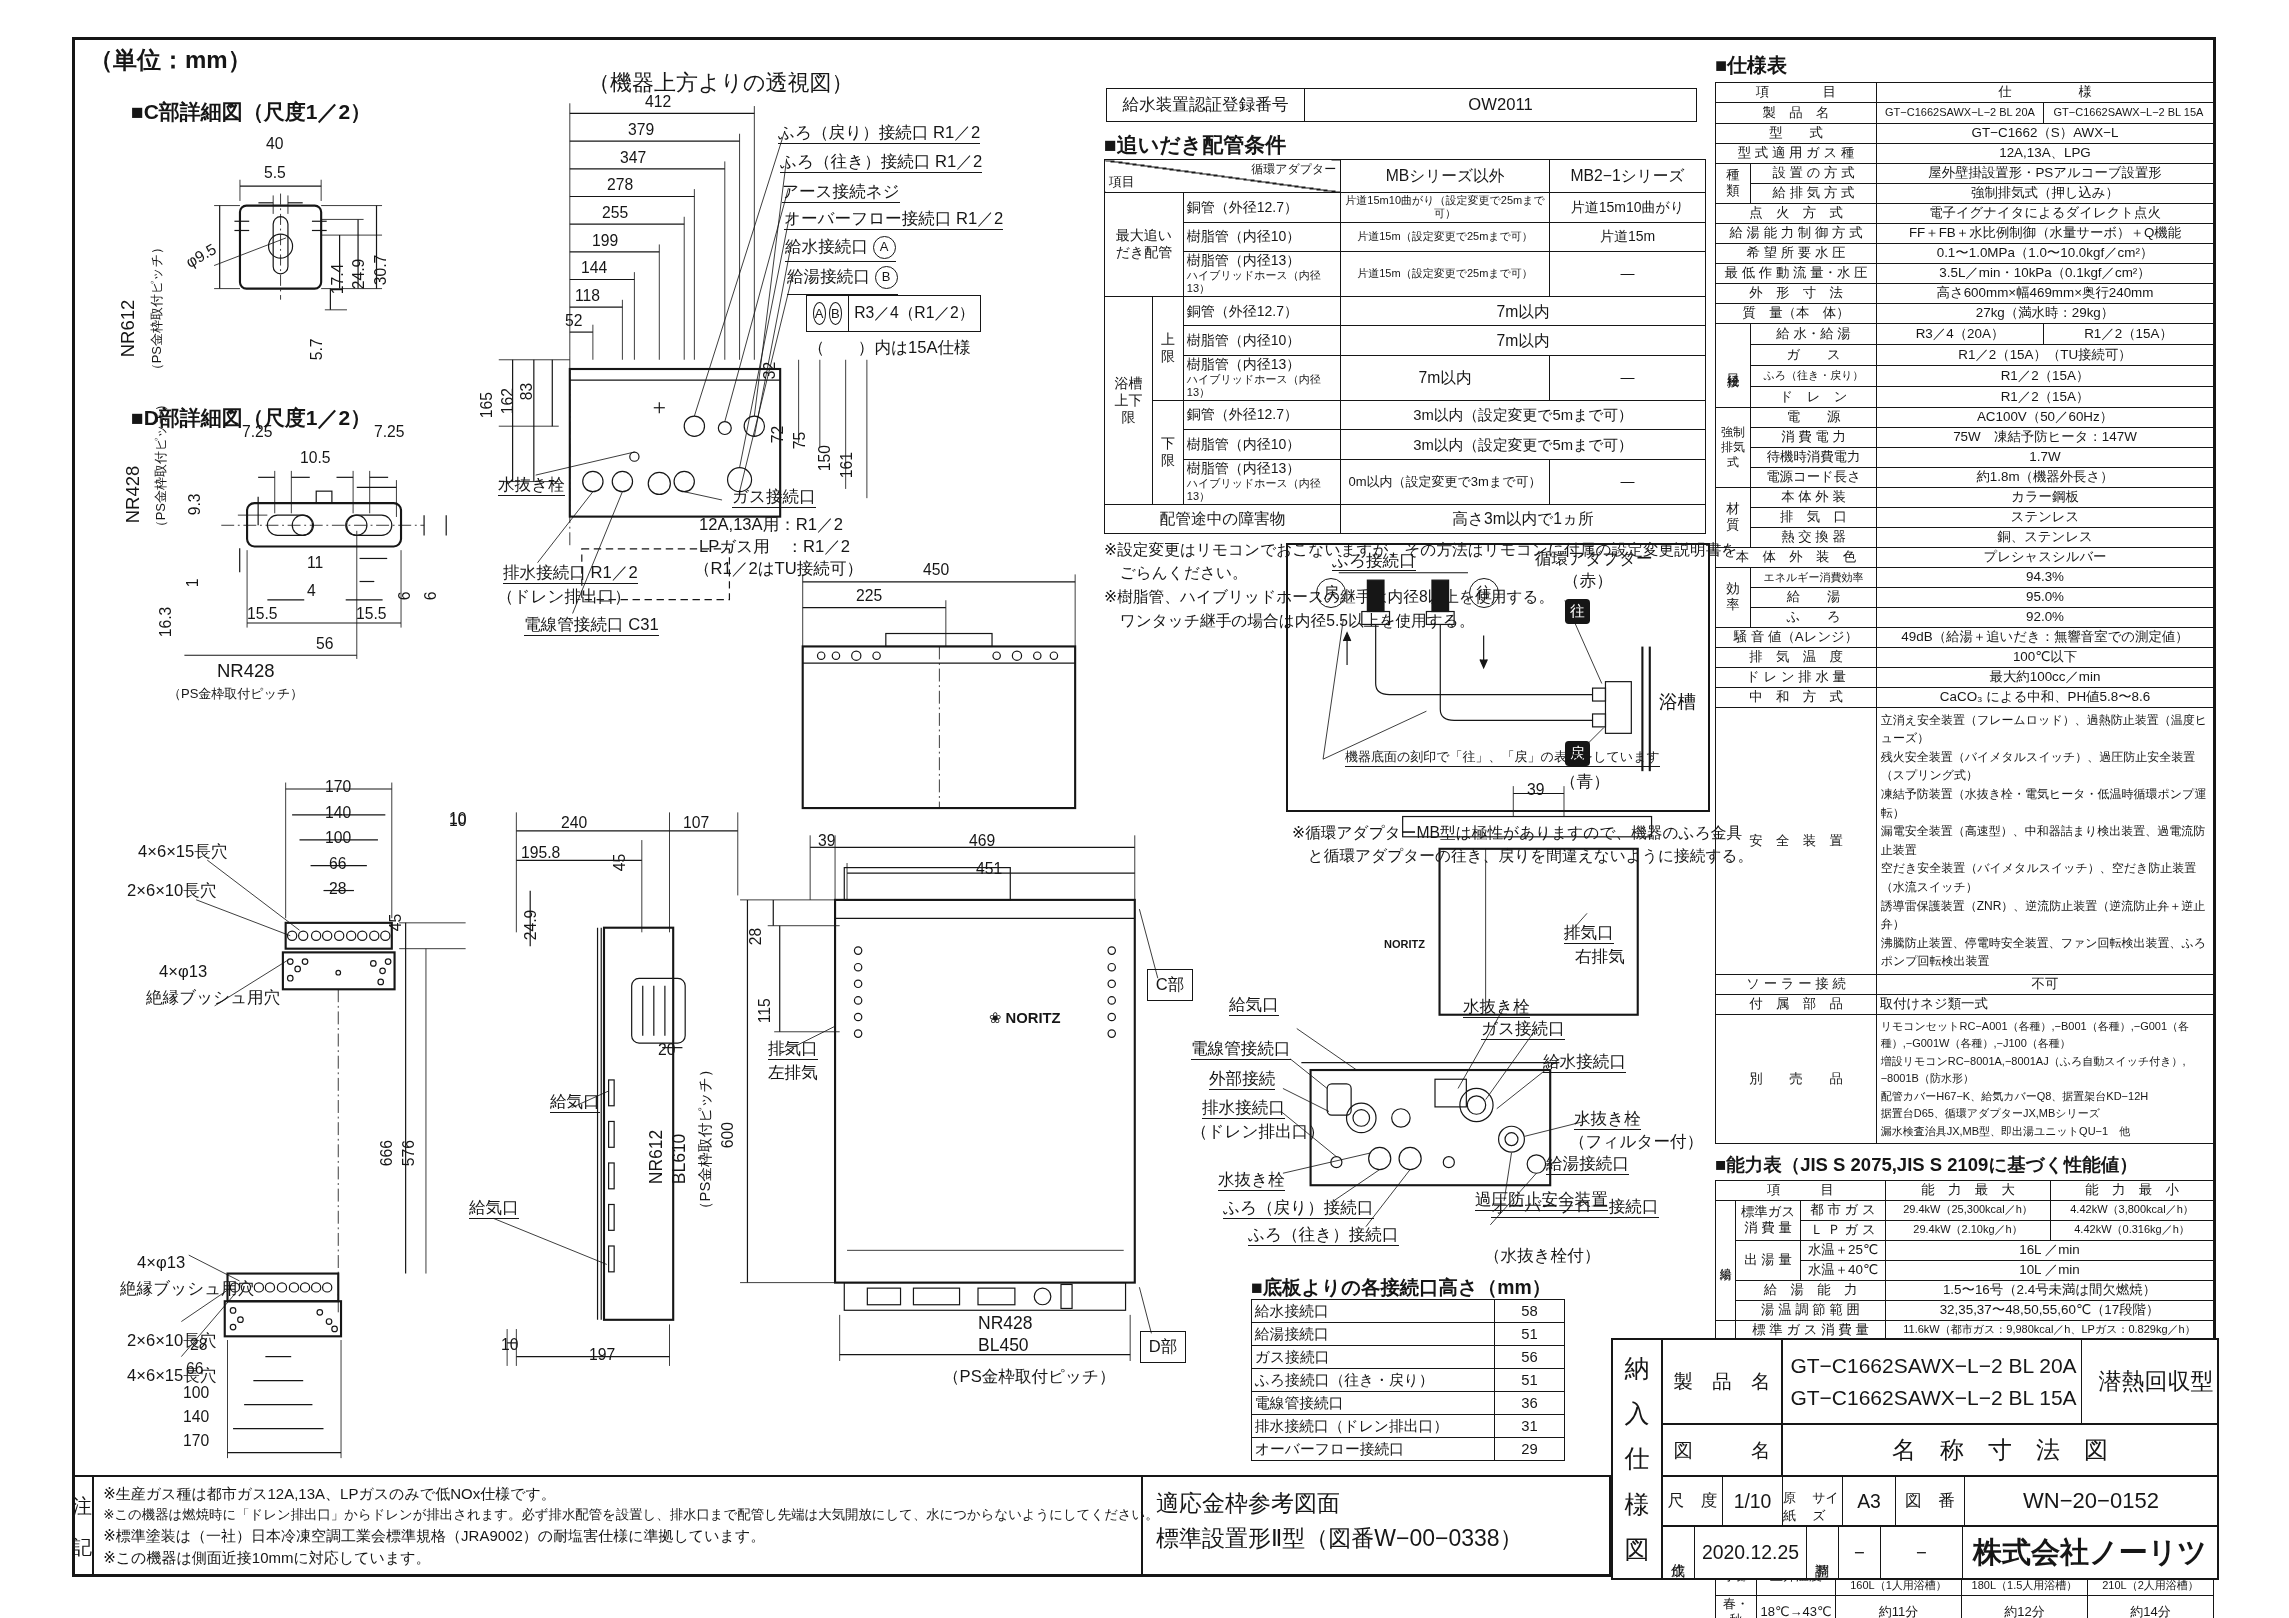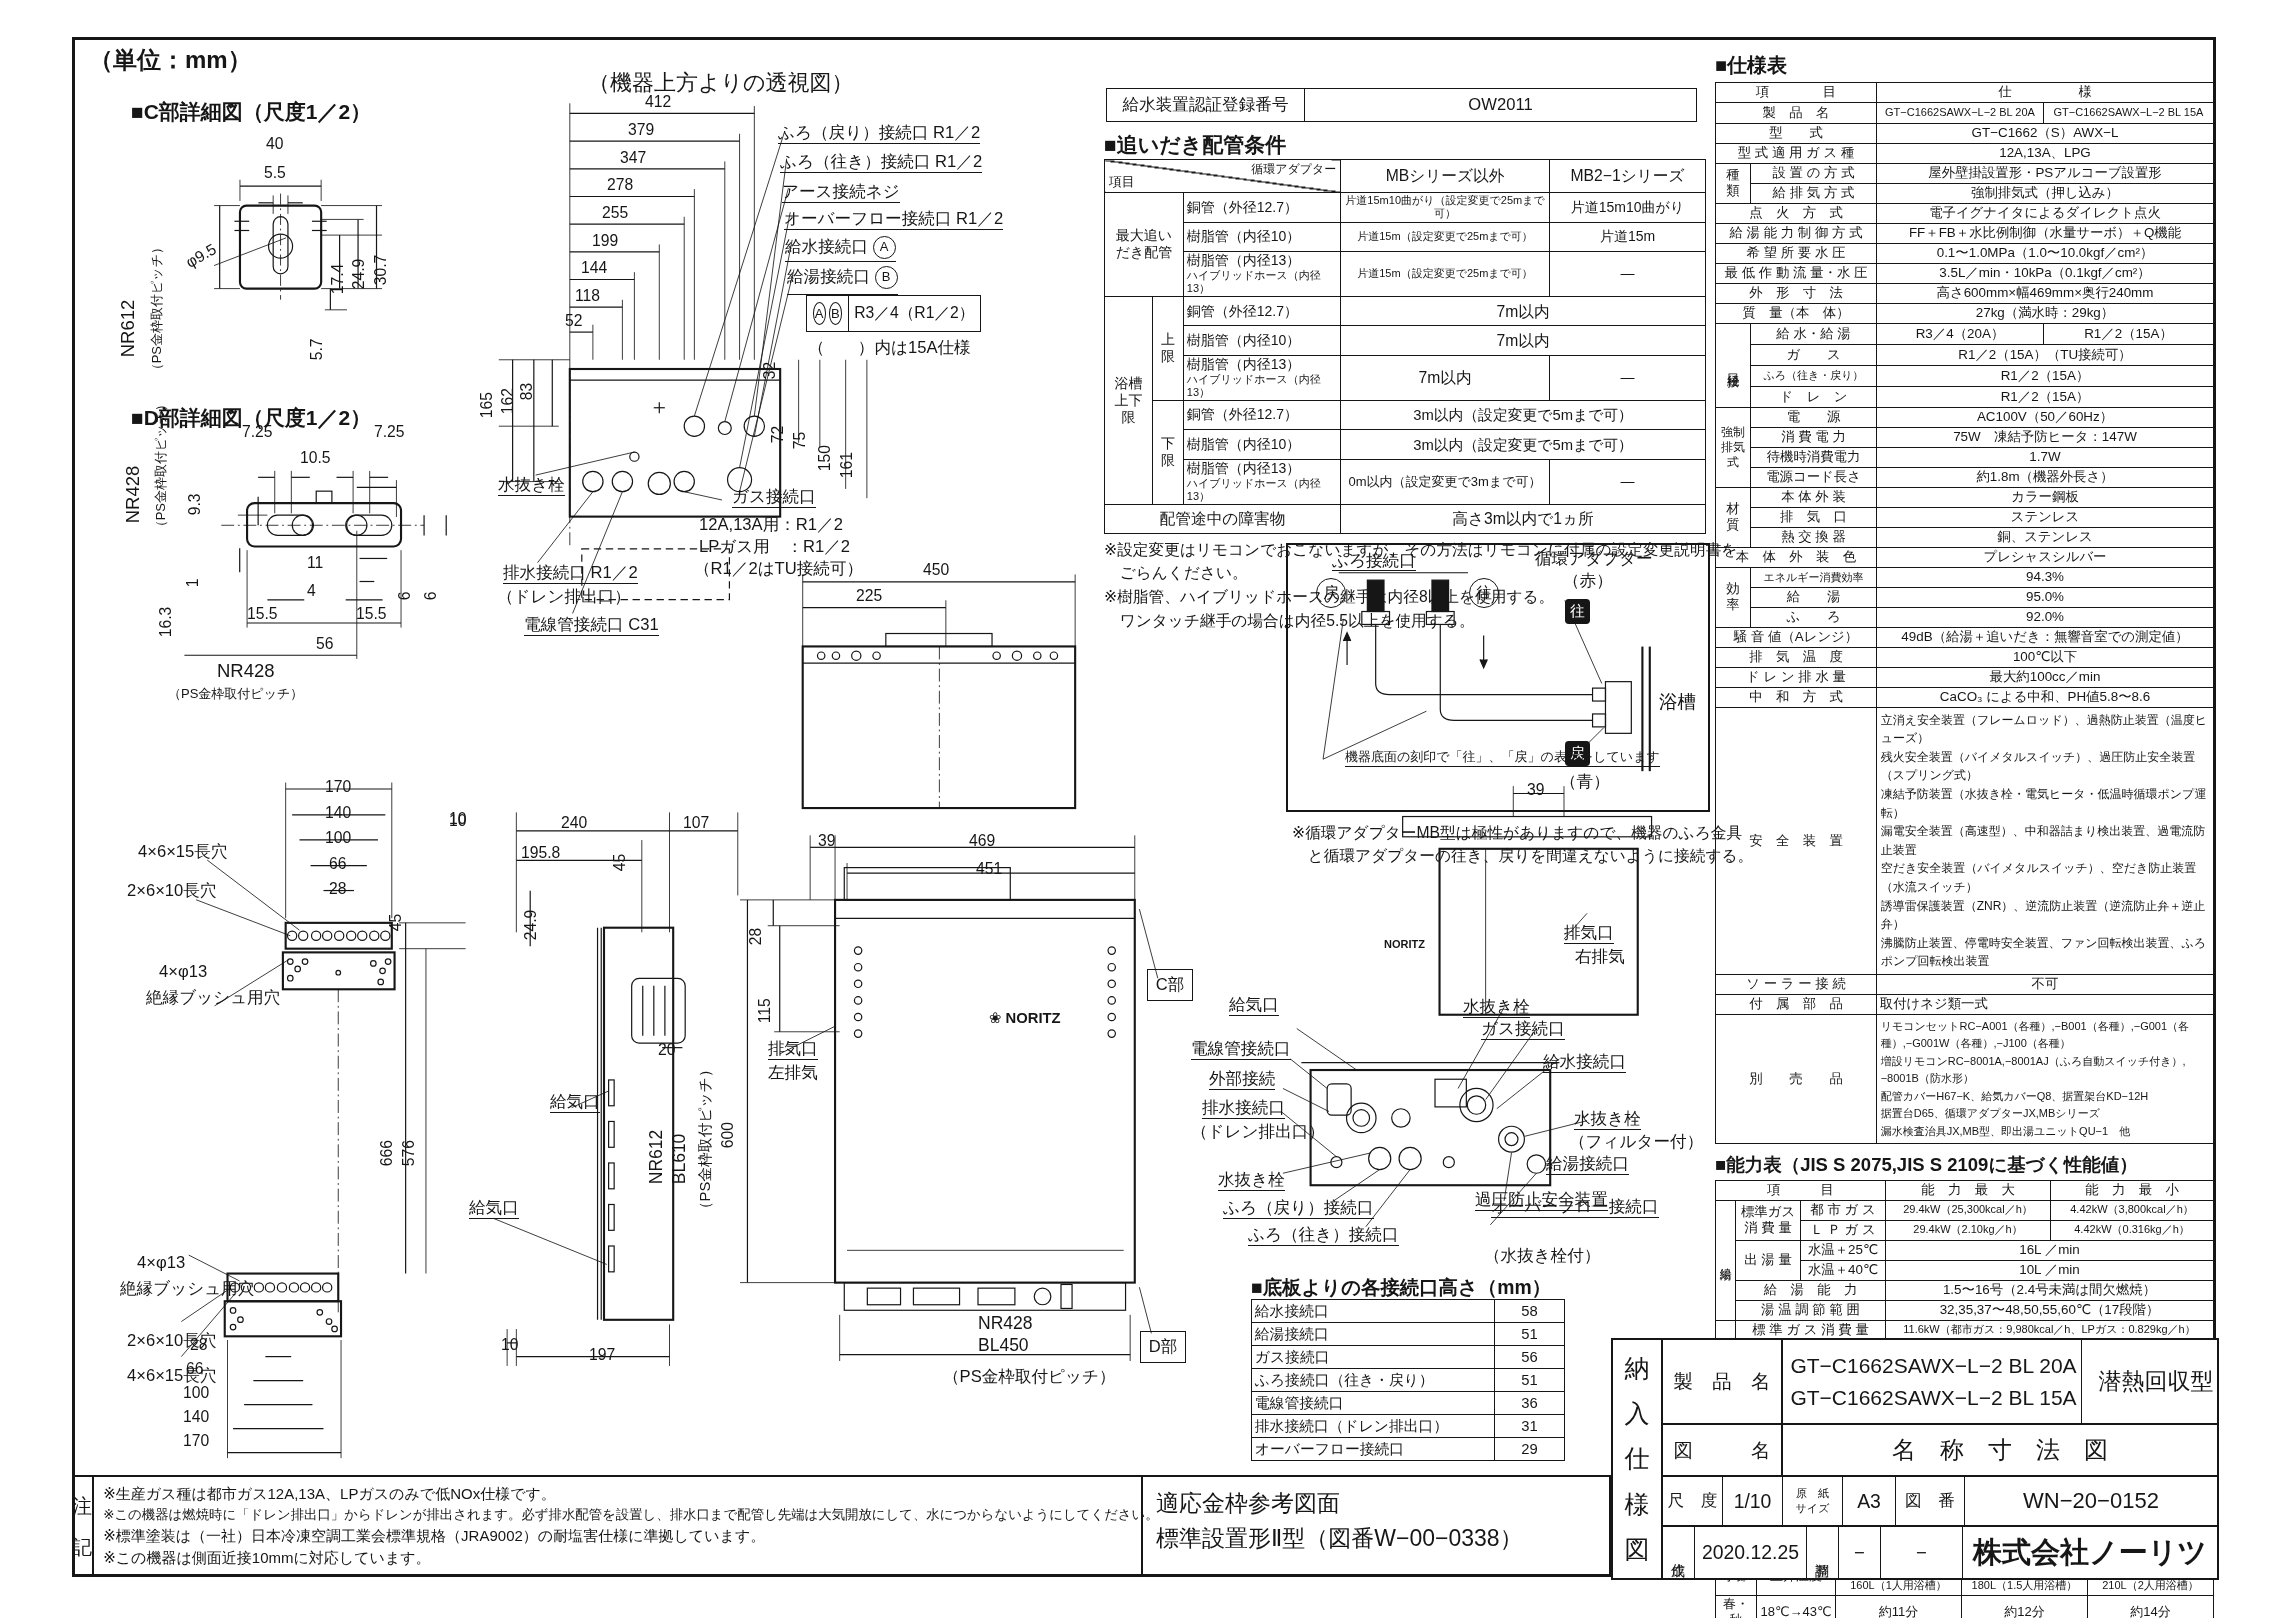--- a/index.html
+++ b/index.html
@@ -1026,21 +1026,21 @@
         </div>
         <div style="width:122px;display:flex;align-items:center;justify-content:center;font-size:23px;margin-left:13px;">潜熱回収型</div>
       </div>
       <div style="flex:0 0 50px;display:flex;border-bottom:2.3px solid #161616;">
         <div style="width:118px;border-right:2.3px solid #161616;display:flex;align-items:center;justify-content:center;font-size:19.4px;">図　　　名</div>
         <div style="flex:1;display:flex;align-items:center;justify-content:center;font-size:24px;">名　称　寸　法　図</div>
       </div>
       <div style="flex:0 0 48px;display:flex;border-bottom:2.3px solid #161616;">
         <div style="width:59px;border-right:1.8px solid #161616;display:flex;align-items:center;justify-content:center;font-size:16.6px;">尺　度</div>
         <div style="width:59px;border-right:1.8px solid #161616;display:flex;align-items:center;justify-content:center;font-size:19.4px;">1/10</div>
-        <div style="width:59px;border-right:1.8px solid #161616;display:flex;flex-direction:column;align-items:center;justify-content:center;font-size:11px;">
+        <div style="width:59px;border-right:1.8px solid #161616;display:flex;align-items:flex-end;justify-content:center;font-size:13px;">
           <div>原　紙</div>
           <div>サイズ</div>
         </div>
         <div style="width:52px;border-right:1.8px solid #161616;display:flex;align-items:center;justify-content:center;font-size:19.4px;">A3</div>
         <div style="width:68px;border-right:1.8px solid #161616;display:flex;align-items:center;justify-content:center;font-size:16.6px;">図　番</div>
         <div style="flex:1;display:flex;align-items:center;justify-content:center;font-size:22px;">WN−20−0152</div>
       </div>
       <div style="flex:1;display:flex;">
         <div style="width:31px;border-right:1.8px solid #161616;display:flex;align-items:center;justify-content:center;font-size:14px;">
             <span class="vtxt" style="letter-spacing:0.9px;">作成</span>

